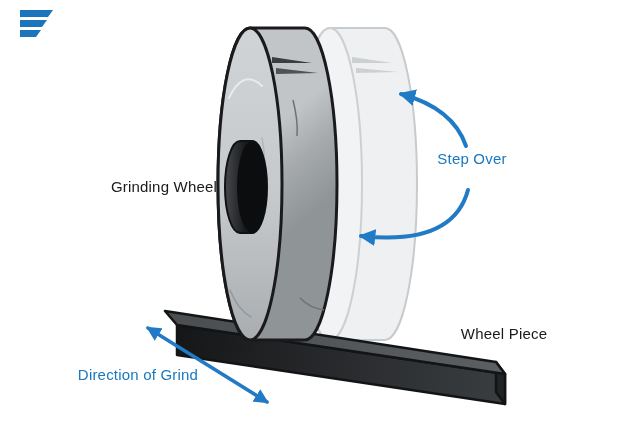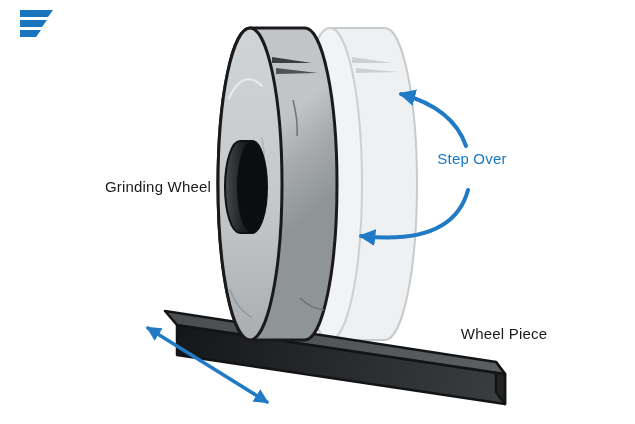--- a/index.html
+++ b/index.html
@@ -87,19 +87,20 @@
       <ellipse cx="252" cy="187" rx="15" ry="46" fill="#0c0d0e"></ellipse>
     </g>
 
     <g stroke="#217ac6" stroke-width="4" fill="none" stroke-linecap="round">
       <path d="M 466,146 Q 453,108 401,94" marker-end="url(#ah)"></path>
       <path d="M 468,190 Q 453,246 361,236" marker-end="url(#ah)"></path>
       <path d="M 148,328 L 267,402" stroke-width="3.5" marker-start="url(#ah)" marker-end="url(#ah)"></path>
     </g>
   </svg>
 
-  <div class="label dark" style="left:158px;top:186px">Grinding Wheel</div>
+  <div class="label dark" style="left:164px;top:186px">Grinding Wheel</div>
 
   <div class="label blue" style="left:472px;top:158px">Step Over</div>
 
   <div class="label dark" style="left:504px;top:333px">Wheel Piece</div>
 
+  <div class="label blue" style="left:138px;top:374px">Direction of Grind</div>
 </div>
 
 </body></html>

